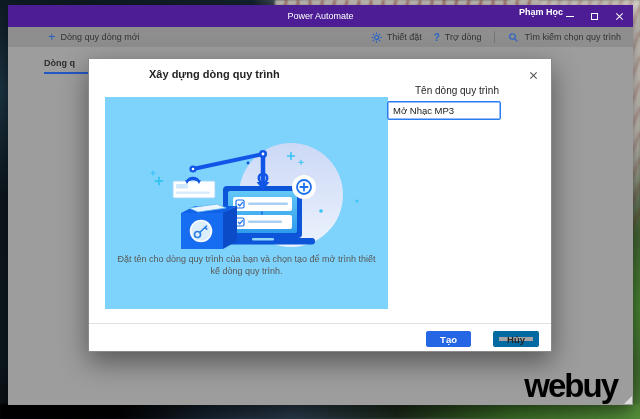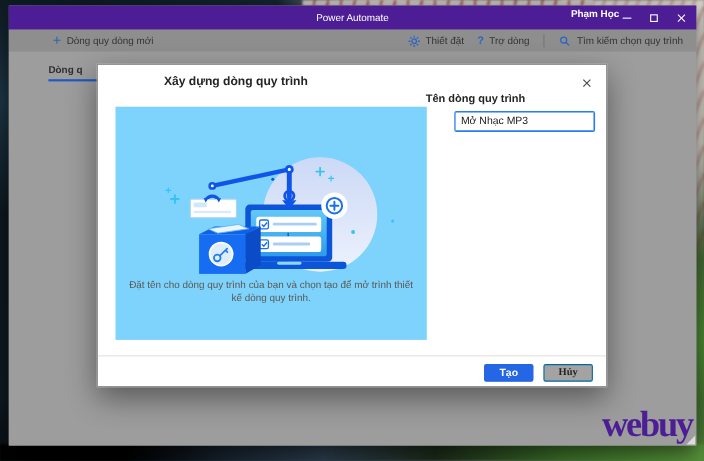--- a/index.html
+++ b/index.html
@@ -67,23 +67,23 @@
   .help-glyph { color:#2b63c6; font-weight:bold; font-size:10px; }
   .v-divider { width:1px; height:12px; background:#767676; margin:0 5px; }
 
   
   .content { position:absolute; left:0; top:42px; right:0; bottom:0;
     background:#9d9d9d; }
   .bg-tab { position:absolute; left:36px; top:11px; }
   .bg-tab-label { font-size:9px; font-weight:bold; color:#2e2e2e; }
   .bg-tab-underline { margin-top:4px; width:56px; height:2px; background:#2257c4; }
 
-  .watermark { position:absolute; right:4px; bottom:0px; color:#4c1d95;
+  .watermark { position:absolute; right:16px; bottom:0px; color:#000000;
     font-size:33px; font-weight:bold; letter-spacing:-2px;
-    font-family:Liberation Serif, serif; }
+    font-family:Liberation Sans, sans-serif; }
   .resize-grip { position:absolute; right:1px; bottom:1px; width:0; height:0;
     border-left:8px solid transparent; border-bottom:8px solid rgba(255,255,255,.65); }
 
   
   .dialog { position:absolute; left:88px; top:58px; width:464px; height:294px;
     background:#fff; border:1px solid #8a8a8a;
     box-shadow:0 10px 26px rgba(0,0,0,.45); z-index:10; }
   .dlg-title { position:absolute; left:16px; top:9px; font-size:11px;
     font-weight:600; color:#252423;margin-left:44px; }
   .dlg-close { position:absolute; right:10px; top:8px; width:16px; height:16px;
@@ -93,35 +93,35 @@
     left:4px; top:0; width:1px; height:9px; background:#4a4a4a; }
   .glyph-x-dark::before { transform:rotate(45deg); }
   .glyph-x-dark::after  { transform:rotate(-45deg); }
 
   .illus-panel { position:absolute; left:16px; top:38px; width:283px;
     height:212px; background:#7dd3fc; }
   .illus-svg { position:absolute; left:0; top:38px; }
   .illus-caption { position:absolute; left:8px; right:8px; top:156px;
     text-align:center; font-size:9px; line-height:1.35; color:#5b5854; }
 
-  .name-label { position:absolute; left:298px; top:26px; font-size:10px;
-    font-weight:700; color:#252423; }
-  .name-input { position:absolute; left:324px; top:42px; width:128px;
+  .name-label { position:absolute; left:326px; top:26px; font-size:10px;
+    font-weight:400; color:#252423; }
+  .name-input { position:absolute; left:298px; top:42px; width:114px;
     height:19px; border:1px solid #2b7cf0; border-radius:2px;
     box-shadow:inset 0 0 0 .5px #2b7cf0; padding:0 5px; font-size:9.5px;
     color:#1b1a19; font-family:inherit; outline:none; background:#fff; }
 
   .dlg-footer-line { position:absolute; left:0; right:0; top:264px; height:1px;
     background:#e3e1df; }
-  .dlg-buttons { position:absolute; right:12px; top:272px; display:flex; gap:9px; }
+  .dlg-buttons { position:absolute; right:12px; top:272px; display:flex; gap:22px; }
   .btn { min-width:45px; height:16px; font-size:9.5px; font-weight:600;
     display:flex; align-items:center; justify-content:center;
     border-radius:2px; cursor:default; padding:0 8px; }
   .btn-primary { background:#2566e4; color:#fff; border:1px solid #2566e4; }
-  .btn-secondary { background:#a3a3a3; color:#252423; border:1px solid #0369a1;font-family:Liberation Serif, serif; }
+  .btn-secondary { background:#a3a3a3; color:#252423; border:6px solid #0369a1; }
 </style>
 </head>
 <body>
 
 <div class="stage">
   <div class="flower-tr"></div>
   <div class="flower-top"></div>
   <div class="bottom-strip"></div>
 
   <div class="window">

